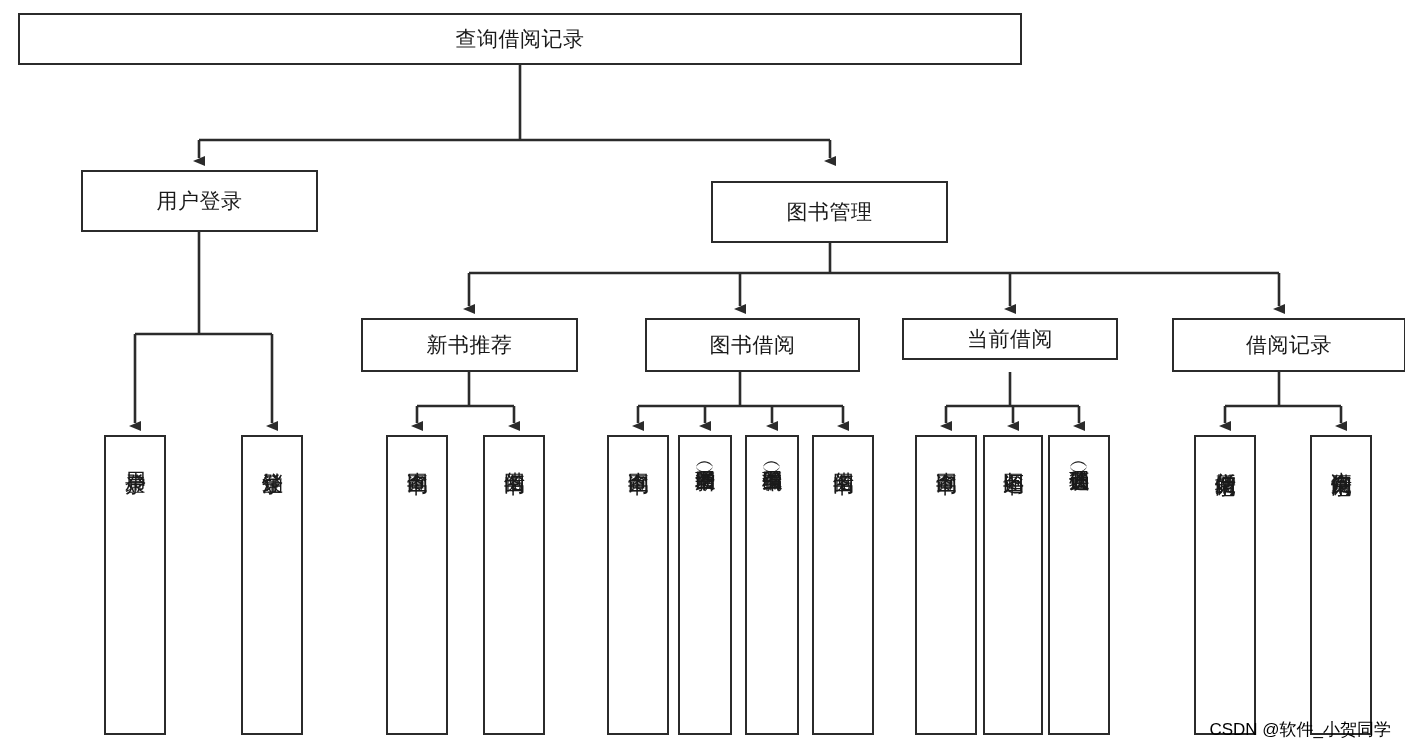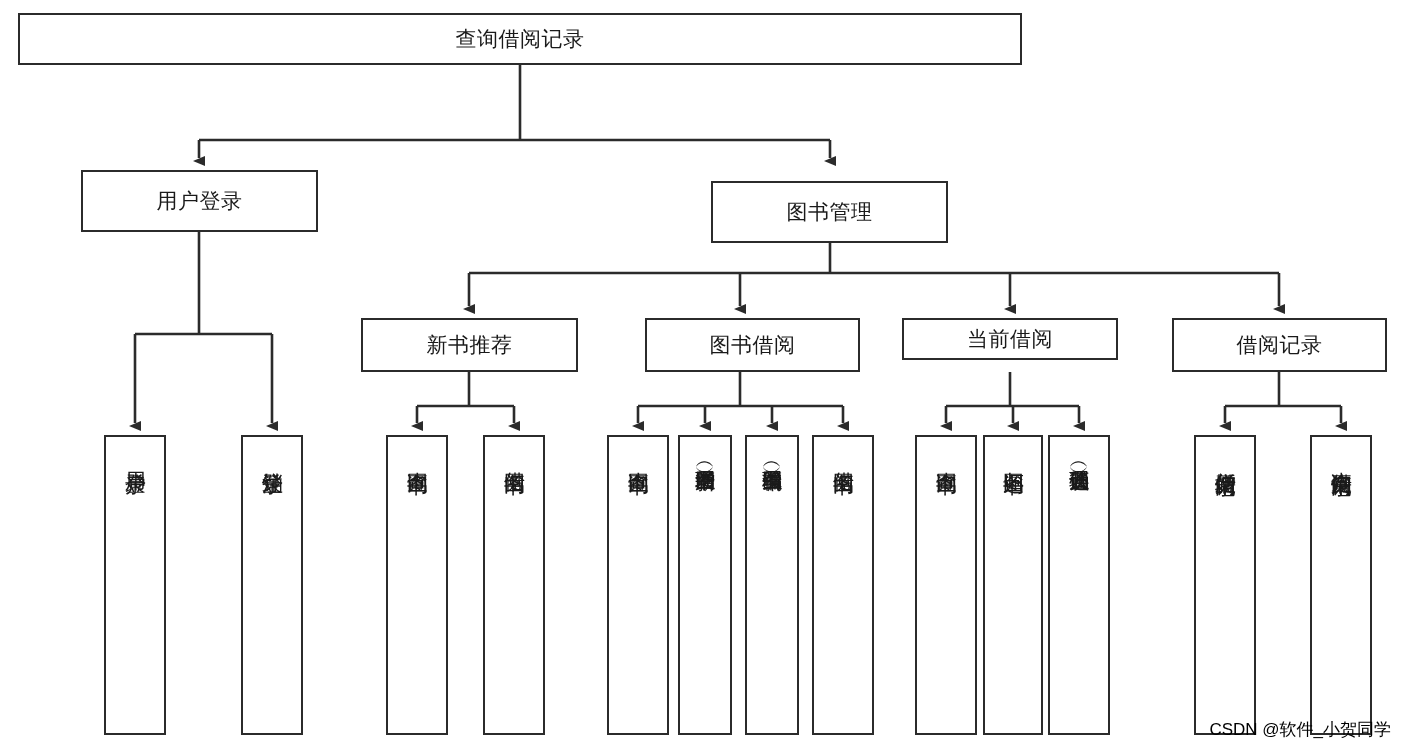--- a/index.html
+++ b/index.html
@@ -153,21 +153,21 @@
 
   <div class="node-box" id="node-l3-0" style="left: 361px; top: 318px; width: 217px; height: 54px;">
     <span class="node-label">新书推荐</span>
   </div>
   <div class="node-box" id="node-l3-1" style="left: 633px; top: 318px; width: 215px; height: 54px; margin-left: 12px;">
     <span class="node-label">图书借阅</span>
   </div>
   <div class="node-box" id="node-l3-2" style="left: 902px; top: 318px; width: 216px; height: 42px;">
     <span class="node-label">当前借阅</span>
   </div>
-  <div class="node-box" id="node-l3-3" style="left: 1172px; top: 318px; width: 215px; height: 54px; align-items: center;">
+  <div class="node-box" id="node-l3-3" style="left: 1172px; top: 318px; width: 234px; height: 54px; align-items: center;">
     <span class="node-label">借阅记录</span>
   </div>
 
   <div class="node-box vertical" id="node-leaf-0" style="left: 104px; top: 435px; width: 62px; height: 300px;">
     <span class="node-label">用户登录</span>
   </div>
   <div class="node-box vertical" id="node-leaf-1" style="left: 241px; top: 435px; width: 62px; height: 300px;">
     <span class="node-label">注销登录</span>
   </div>
   <div class="node-box vertical" id="node-leaf-2" style="left: 386px; top: 435px; width: 62px; height: 300px;">

